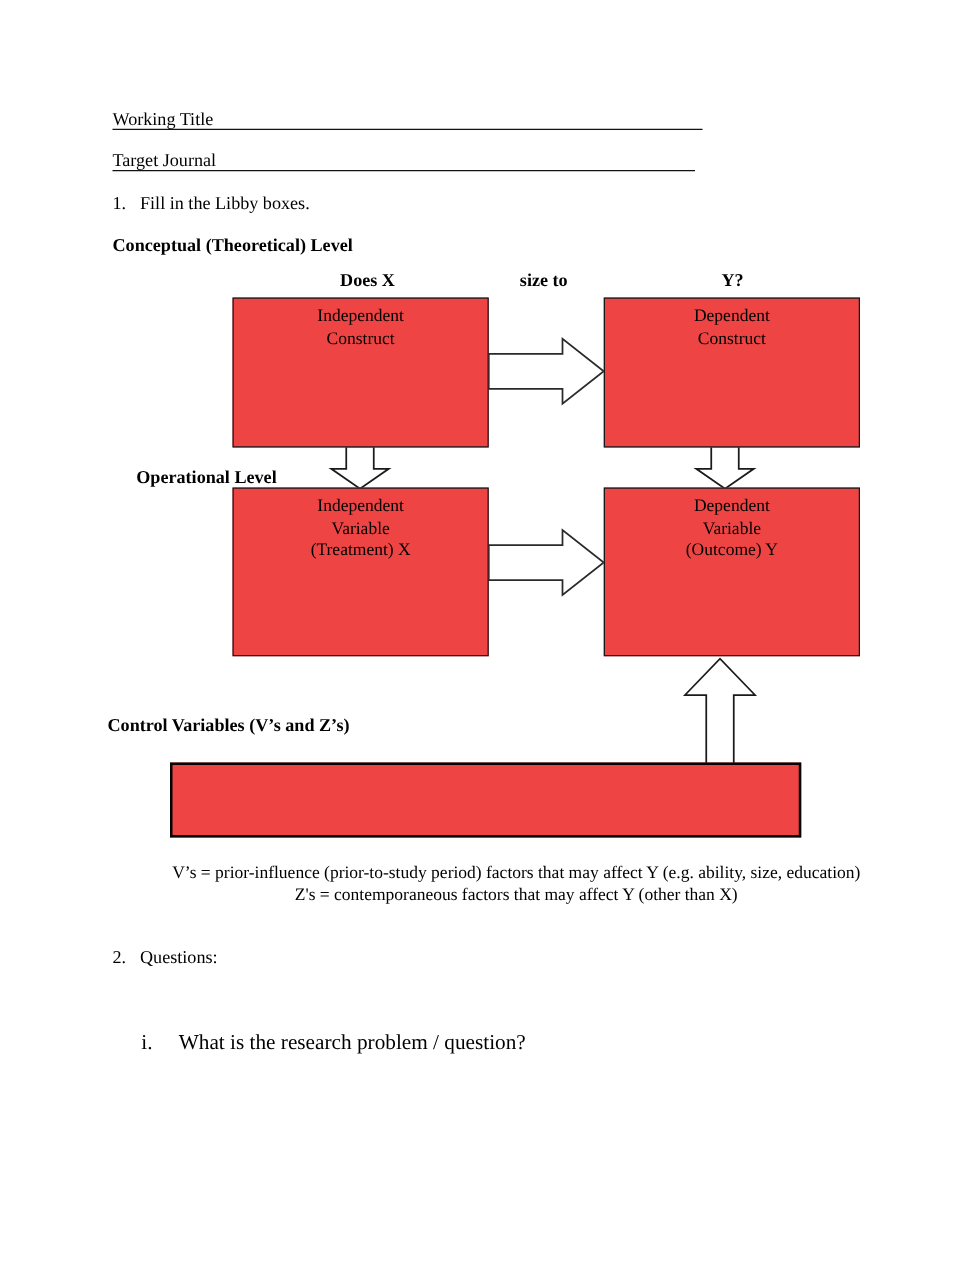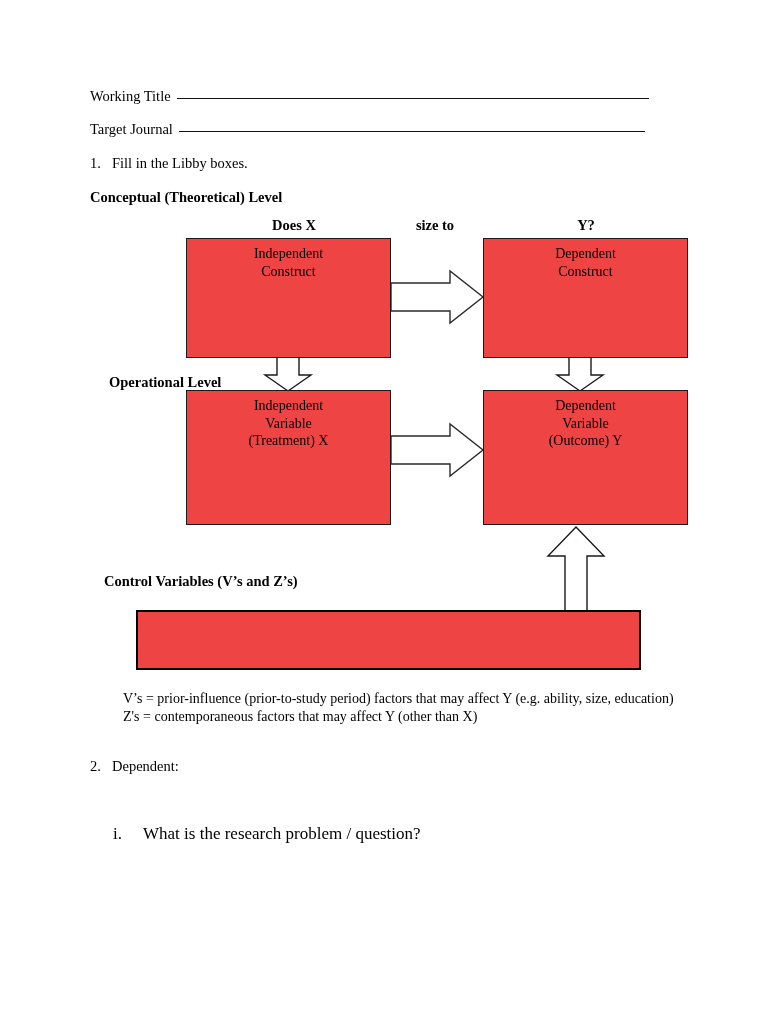--- a/index.html
+++ b/index.html
@@ -19,20 +19,21 @@
     overflow: hidden;
   }
 
   
   .fill-row {
     position: absolute;
     display: flex;
     align-items: baseline;
     white-space: nowrap;
     font-size: 14.5px;
+    flex-direction: column;
   }
   .fill-label { padding-right: 6px; }
   .fill-rule {
     display: inline-block;
     border-bottom: 1.6px solid #111;
     height: 0;
     position: relative;
     top: -2px;
   }
 
@@ -92,20 +93,21 @@
     position: absolute;
     font-size: 14px;
     line-height: 1.3;
   }
   .legend .row { display: block; }
   .legend .hang {
     display: block;
     padding-left: 34px;
     text-indent: -34px;
     max-width: 575px;
+    text-align: center;
   }
 
   .q-sub {
     position: absolute;
     font-size: 17px;
     white-space: nowrap;
     margin-top: 32px;
   }
   .q-sub .rn {
     display: inline-block;
@@ -175,32 +177,32 @@
   <div class="lb-box" style="left:483px; top:390px; width:205px; height:135px;">
     <div class="box-text">
       <span>Dependent</span><br>
       <span>Variable</span><br>
       <span>(Outcome) Y</span>
     </div>
   </div>
 
   <div class="sec-head" style="left:109px; top:374px;">Operational Level</div>
 
-  <div class="sec-head" style="left:104px; top:573px;">Control Variables (V’s and Z’s)</div>
+  <div class="sec-head" style="left:86px; top:573px;">Control Variables (V’s and Z’s)</div>
 
   <div class="lb-box thick" style="left:136px; top:610px; width:505px; height:60px;">
     <div class="box-text"></div>
   </div>
 
   <div class="legend" style="left:123px; top:690px; width:580px;">
     <span class="row hang">V’s = prior-influence (prior-to-study period) factors that may affect Y (e.g. ability, size, education)</span>
     <span class="row hang">Z's = contemporaneous factors that may affect Y (other than X)</span>
   </div>
 
   <div class="num-item" style="left:90px; top:758px;">
-    <span class="marker" style="width:22px;">2.</span><span>Dependent:</span>
+    <span class="marker" style="width:22px;">2.</span><span>Questions:</span>
   </div>
 
   <div class="q-sub" style="left:113px; top:792px;">
     <span class="rn">i.</span><span>What is the research problem / question?</span>
   </div>
 
 </div>
 
 </body></html>

